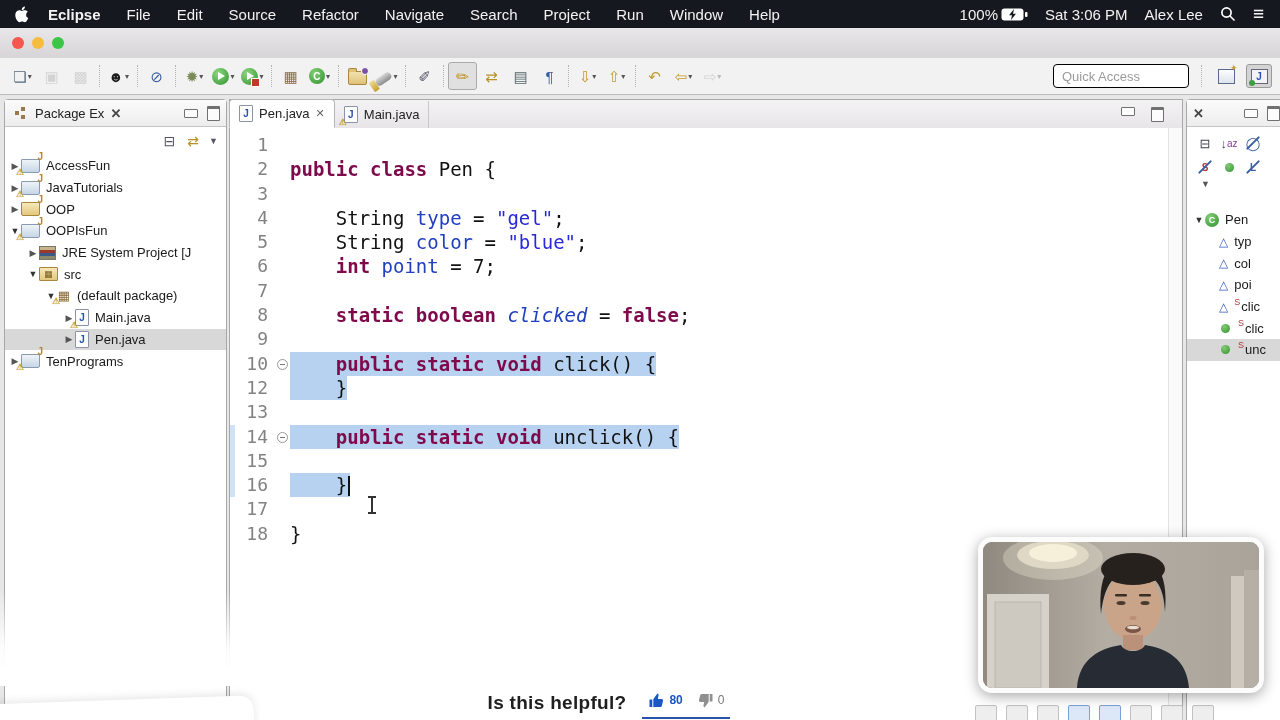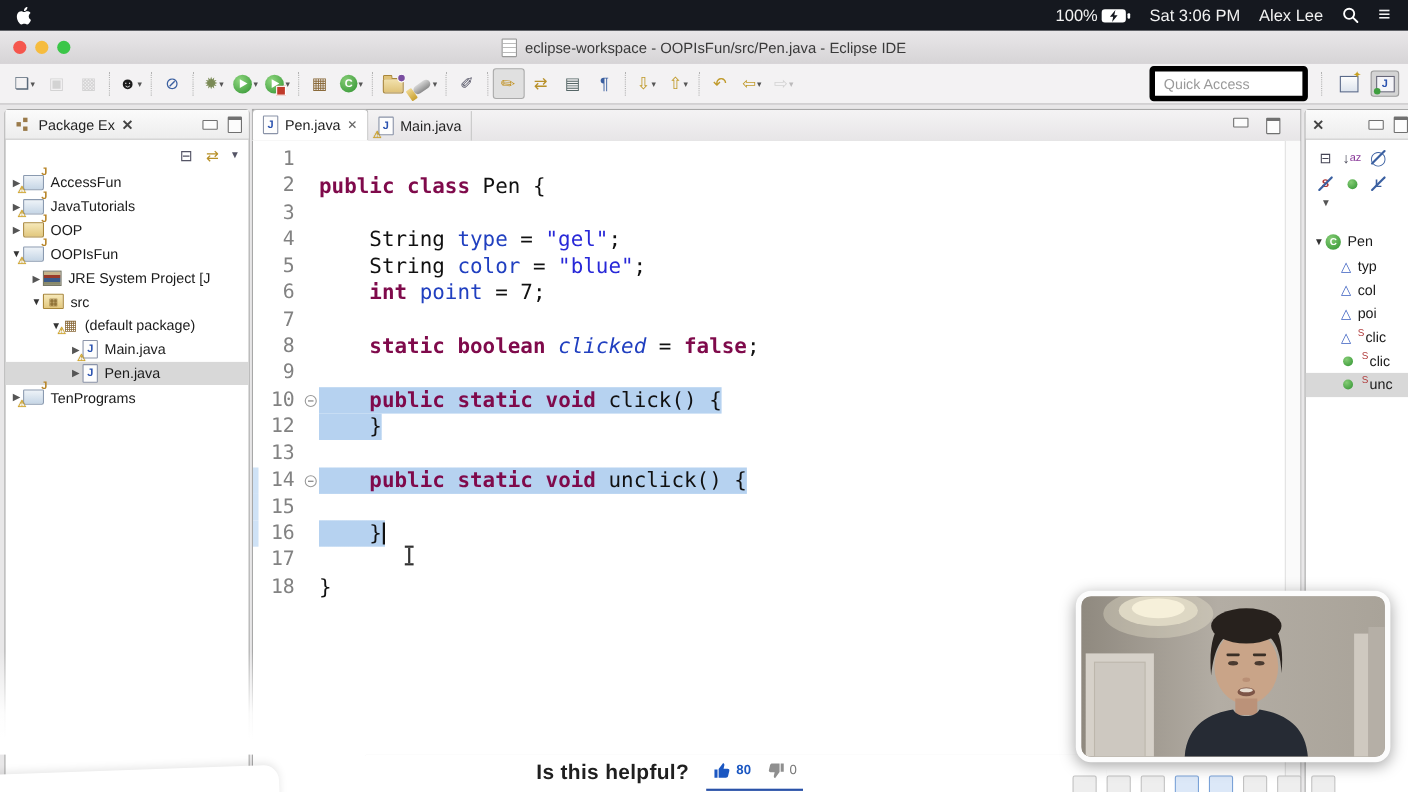--- a/index.html
+++ b/index.html
@@ -40,21 +40,21 @@
                  border-top:4px solid transparent;border-bottom:4px solid transparent;}
   .mk-cov::before{content:"";position:absolute;right:-2px;bottom:-2px;width:7px;height:7px;background:#c03a2a;border:1px solid #fff;z-index:2;}
   .mk-class{width:16px;height:16px;border-radius:50%;background:radial-gradient(circle at 35% 30%,#84cc74,#2f9230);
             color:#fff;font-weight:bold;font-size:10px;display:flex;align-items:center;justify-content:center;}
   .mk-folder{width:17px;height:12px;background:linear-gradient(#f2e2ae,#dfc278);border:1px solid #a8863a;border-radius:2px;position:relative;margin-top:4px;}
   .mk-folder::before{content:"";position:absolute;top:-4px;left:-1px;width:7px;height:3px;background:#dfc278;border:1px solid #a8863a;border-bottom:none;border-radius:2px 2px 0 0;}
   .mk-folder::after{content:"";position:absolute;right:-3px;top:-5px;width:6px;height:6px;border-radius:50%;background:#7a4ea0;border:1px solid #fff;}
   .mk-flash{width:17px;height:8px;border-radius:4px;background:linear-gradient(#d8d8d8,#8a8a8a);transform:rotate(-35deg);position:relative;margin-top:5px;}
   .mk-flash::before{content:"";position:absolute;left:-6px;top:-1.5px;width:6px;height:11px;background:linear-gradient(#f0d890,#c8a030);border-radius:1px;}
   .qa-wrap{margin-left:auto;display:flex;align-items:center;gap:8px;}
-  .qa{width:118px;height:22px;border:5px solid #000000;border-radius:4px;background:#fff;
+  .qa{width:118px;height:22px;border:1px solid #000000;border-radius:4px;background:#fff;
       font-size:13px;color:#333;padding:0 8px;font-family:"Liberation Sans",sans-serif;}
   .qa::placeholder{color:#9a9a9a;}
   .persp{width:24px;height:22px;display:flex;align-items:center;justify-content:center;border-radius:3px;}
   .persp .box{width:15px;height:13px;border:1px solid #5a6a8a;background:linear-gradient(#fdfdfd,#dde4ee);position:relative;}
   .persp .box::after{content:"✦";position:absolute;right:-4px;top:-7px;color:#c8a020;font-size:9px;}
   .persp.pressed{background:#d4d4d4;border:1px solid #9a9a9a;}
   .persp .jbox{width:15px;height:13px;border:1px solid #667;background:#f4f4f8;color:#2a52b0;font-weight:bold;
                font-size:10px;display:flex;align-items:center;justify-content:center;position:relative;}
   .persp .jbox::after{content:"";position:absolute;left:-3px;bottom:-3px;width:6px;height:6px;border-radius:50%;background:#3f9e3f;}
   
@@ -151,20 +151,33 @@
 <body>
 
 <div id="stage">
 
   <div class="menubar">
     <span class="apple-wrap">
       <svg width="15" height="17" viewBox="0 0 14 17">
         <path fill="#ffffff" d="M11.6 8.9c0-2 1.6-3 1.7-3.1-.9-1.4-2.4-1.6-2.9-1.6-1.2-.1-2.4.7-3 .7-.6 0-1.6-.7-2.6-.7-1.3 0-2.6.8-3.3 2-1.4 2.4-.4 6 1 8 .7 1 1.5 2.1 2.5 2 1 0 1.4-.6 2.6-.6 1.2 0 1.5.6 2.6.6 1.1 0 1.8-1 2.4-2 .8-1.1 1.1-2.2 1.1-2.3-.1 0-2.1-.8-2.1-3z M9.6 2.9c.5-.7.9-1.6.8-2.5-.8 0-1.7.5-2.3 1.2-.5.6-.9 1.5-.8 2.4.9.1 1.8-.4 2.3-1.1z"></path>
       </svg>
     </span>
+    <span id="menu-items" style="display:flex;">
+        <span class="mi app">Eclipse</span>
+        <span class="mi">File</span>
+        <span class="mi">Edit</span>
+        <span class="mi">Source</span>
+        <span class="mi">Refactor</span>
+        <span class="mi">Navigate</span>
+        <span class="mi">Search</span>
+        <span class="mi">Project</span>
+        <span class="mi">Run</span>
+        <span class="mi">Window</span>
+        <span class="mi">Help</span>
+      </span>
     <span class="mb-right">
       <span class="battery">
         <span class="txt">100%</span>
         <svg width="27" height="13" viewBox="0 0 27 13">
           <rect x="0.5" y="0.5" width="22" height="12" rx="3" fill="#ffffff"></rect>
           <rect x="24" y="4" width="2.5" height="5" rx="1" fill="#ffffff"></rect>
           <polygon points="13,1 8,7.2 11,7.2 10,12 15,5.8 12,5.8" fill="#15181f"></polygon>
         </svg>
       </span>
       <span class="txt">Sat 3:06 PM</span>
@@ -175,24 +188,20 @@
       </svg>
       <span class="mb-list">≡</span>
     </span>
   </div>
 
   <div class="titlebar">
     <span class="tl">
       <span class="r"></span>
       <span class="y"></span>
       <span class="g"></span>
-    </span>
-    <span class="wtitle">
-      <span class="doc-ic"></span>
-      <span>eclipse-workspace - OOPIsFun/src/Pen.java - Eclipse IDE</span>
     </span>
   </div>
 
   <div class="toolbar">
     <span id="toolbar-icons" style="display:flex;align-items:center;">
         <span class="tbi">
           <span class="g" style="color: rgb(90, 106, 122);">❏</span>
           <span class="dd">▾</span>
         </span>
         <span class="tbi disabled">

